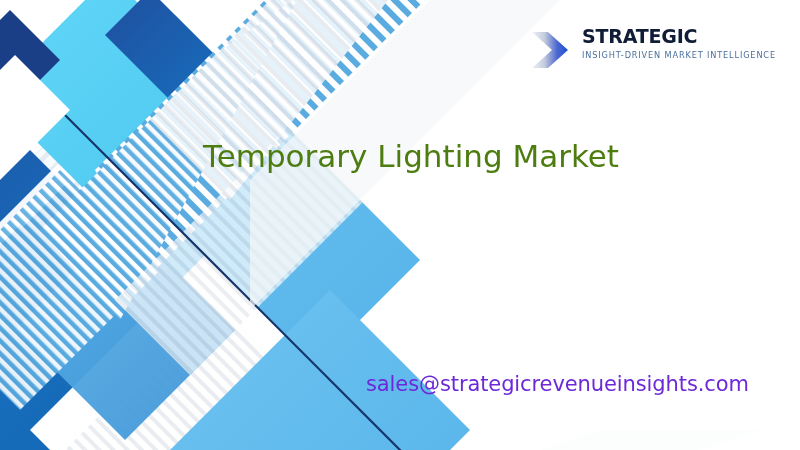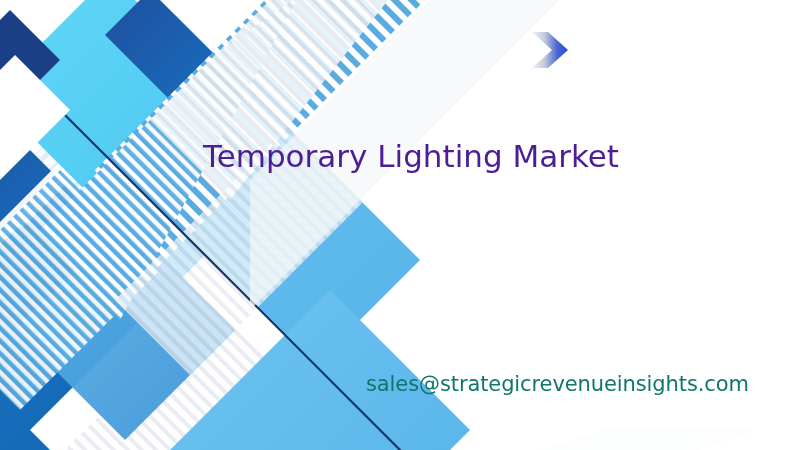--- a/index.html
+++ b/index.html
@@ -58,33 +58,33 @@
     white-space:nowrap;
   }
 
   
   .title{
     position:absolute;
     left:203px;top:138px;
     font-family:"DejaVu Sans","Liberation Sans",sans-serif;
     font-size:31px;
     font-weight:normal;
-    color:#4c1d95;
+    color:#4d7c0f;
     letter-spacing:0px;
     white-space:nowrap;
   }
 
   
   .email{
     position:absolute;
     left:366px;top:372px;
     font-family:"DejaVu Sans","Liberation Sans",sans-serif;
     font-size:21px;
     font-weight:normal;
-    color:#0f766e;
+    color:#6d28d9;
     letter-spacing:-0.1px;
     white-space:nowrap;
   }
 </style>
 </head>
 <body>
 
 <div class="slide">
 
   <div class="art">
@@ -189,20 +189,22 @@
             <stop offset="0%" stop-color="#f0f2f6"></stop>
             <stop offset="35%" stop-color="#c3cbdd"></stop>
             <stop offset="70%" stop-color="#4b67cf"></stop>
             <stop offset="100%" stop-color="#1c4fd8"></stop>
           </linearGradient>
         </defs>
         <path d="M4 6 L20 6 L40 24 L20 42 L4 42 L24 24 Z" fill="url(#chevGrad)"></path>
       </svg>
     </div>
     <div class="logo-text">
+      <div class="logo-line">STRATEGIC</div>
+      <div class="logo-tagline">INSIGHT-DRIVEN MARKET INTELLIGENCE</div>
     </div>
   </div>
 
   <div class="title">Temporary Lighting Market</div>
 
   <div class="email">sales@strategicrevenueinsights.com</div>
 
 </div>
 
 </body></html>

